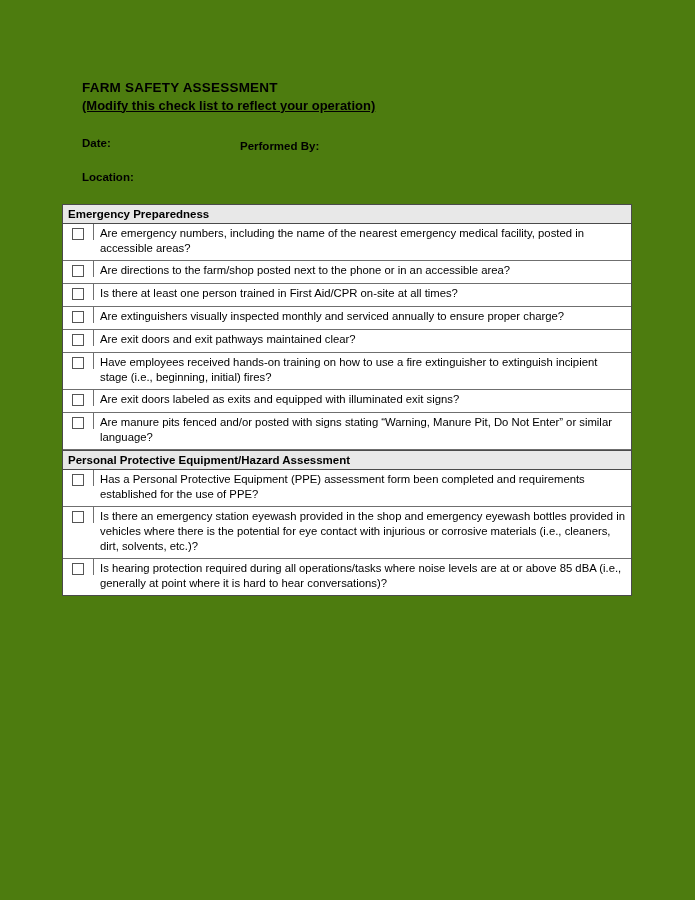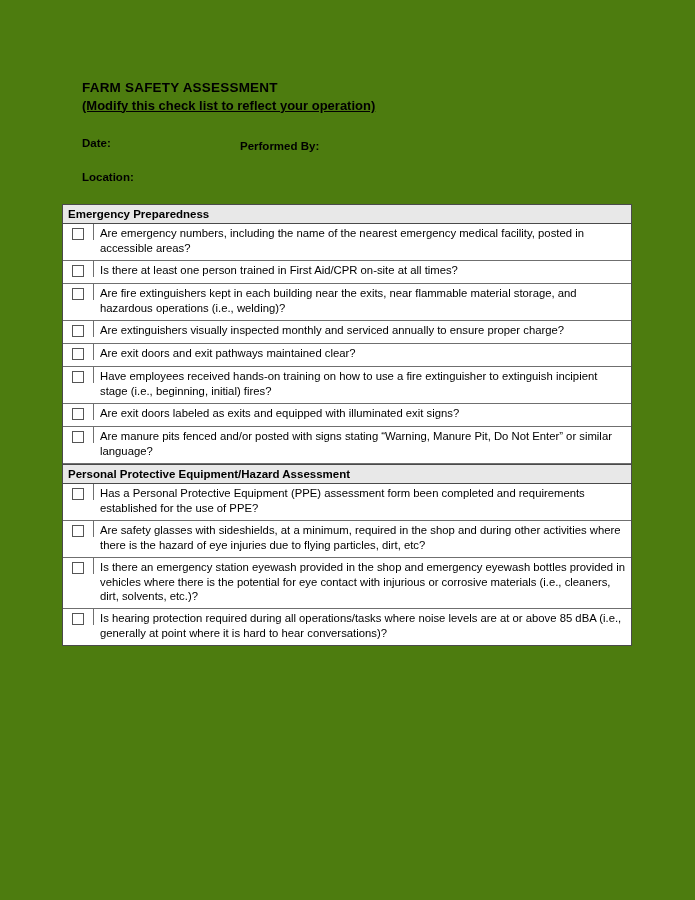--- a/index.html
+++ b/index.html
@@ -145,32 +145,32 @@
       <div class="q-row">
         <div class="cb-cell">
           <span class="checkbox"></span>
         </div>
         <div class="q-cell">Are emergency numbers, including the name of the nearest emergency medical facility, posted in accessible areas?</div>
       </div>
       <div class="q-row">
         <div class="cb-cell">
           <span class="checkbox"></span>
         </div>
+        <div class="q-cell">Are directions to the farm/shop posted next to the phone or in an accessible area?</div>
+      </div>
+      <div class="q-row">
+        <div class="cb-cell">
+          <span class="checkbox"></span>
+        </div>
         <div class="q-cell">Is there at least one person trained in First Aid/CPR on-site at all times?</div>
       </div>
       <div class="q-row">
         <div class="cb-cell">
           <span class="checkbox"></span>
         </div>
-        <div class="q-cell">Are fire extinguishers kept in each building near the exits, near flammable material storage, and hazardous operations (i.e., welding)?</div>
-      </div>
-      <div class="q-row">
-        <div class="cb-cell">
-          <span class="checkbox"></span>
-        </div>
         <div class="q-cell">Are extinguishers visually inspected monthly and serviced annually to ensure proper charge?</div>
       </div>
       <div class="q-row">
         <div class="cb-cell">
           <span class="checkbox"></span>
         </div>
         <div class="q-cell">Are exit doors and exit pathways maintained clear?</div>
       </div>
       <div class="q-row">
         <div class="cb-cell">
@@ -194,26 +194,20 @@
       <div class="q-row">
         <div class="cb-cell">
           <span class="checkbox"></span>
         </div>
         <div class="q-cell">Has a Personal Protective Equipment (PPE) assessment form been completed and requirements established for the use of PPE?</div>
       </div>
       <div class="q-row">
         <div class="cb-cell">
           <span class="checkbox"></span>
         </div>
-        <div class="q-cell">Are safety glasses with sideshields, at a minimum, required in the shop and during other activities where there is the hazard of eye injuries due to flying particles, dirt, etc?</div>
-      </div>
-      <div class="q-row">
-        <div class="cb-cell">
-          <span class="checkbox"></span>
-        </div>
         <div class="q-cell">Is there an emergency station eyewash provided in the shop and emergency eyewash bottles provided in vehicles where there is the potential for eye contact with injurious or corrosive materials (i.e., cleaners, dirt, solvents, etc.)?</div>
       </div>
       <div class="q-row last-in-group">
         <div class="cb-cell">
           <span class="checkbox"></span>
         </div>
         <div class="q-cell">Is hearing protection required during all operations/tasks where noise levels are at or above 85 dBA (i.e., generally at point where it is hard to hear conversations)?</div>
       </div>
     </div>
 

